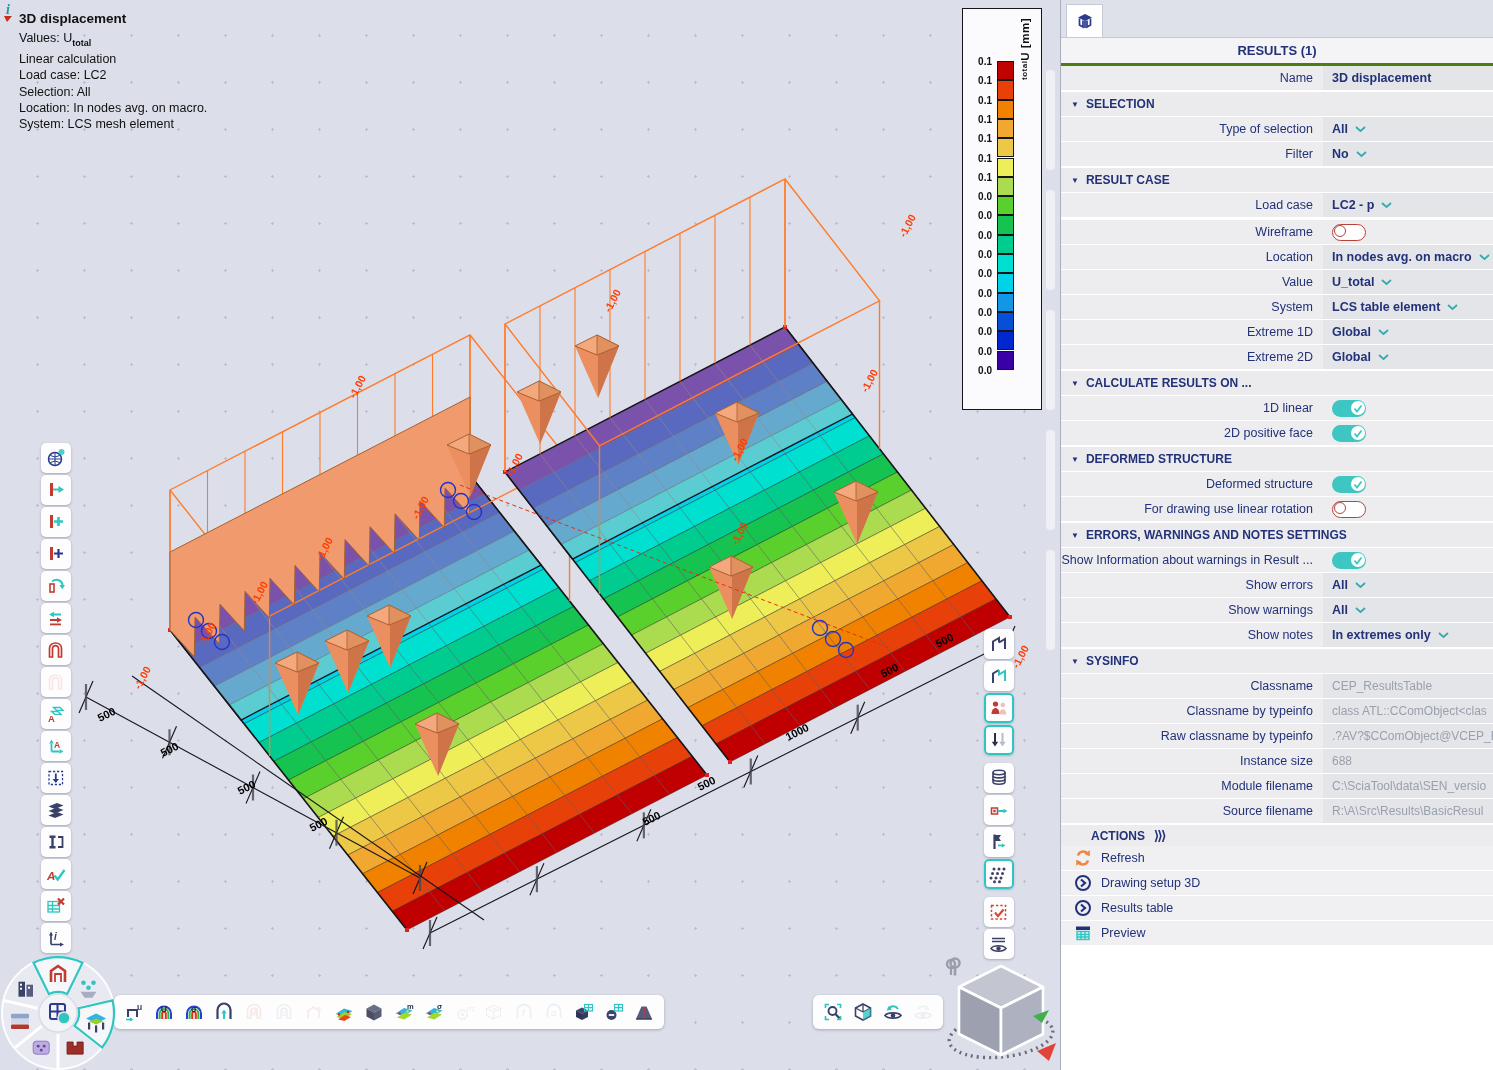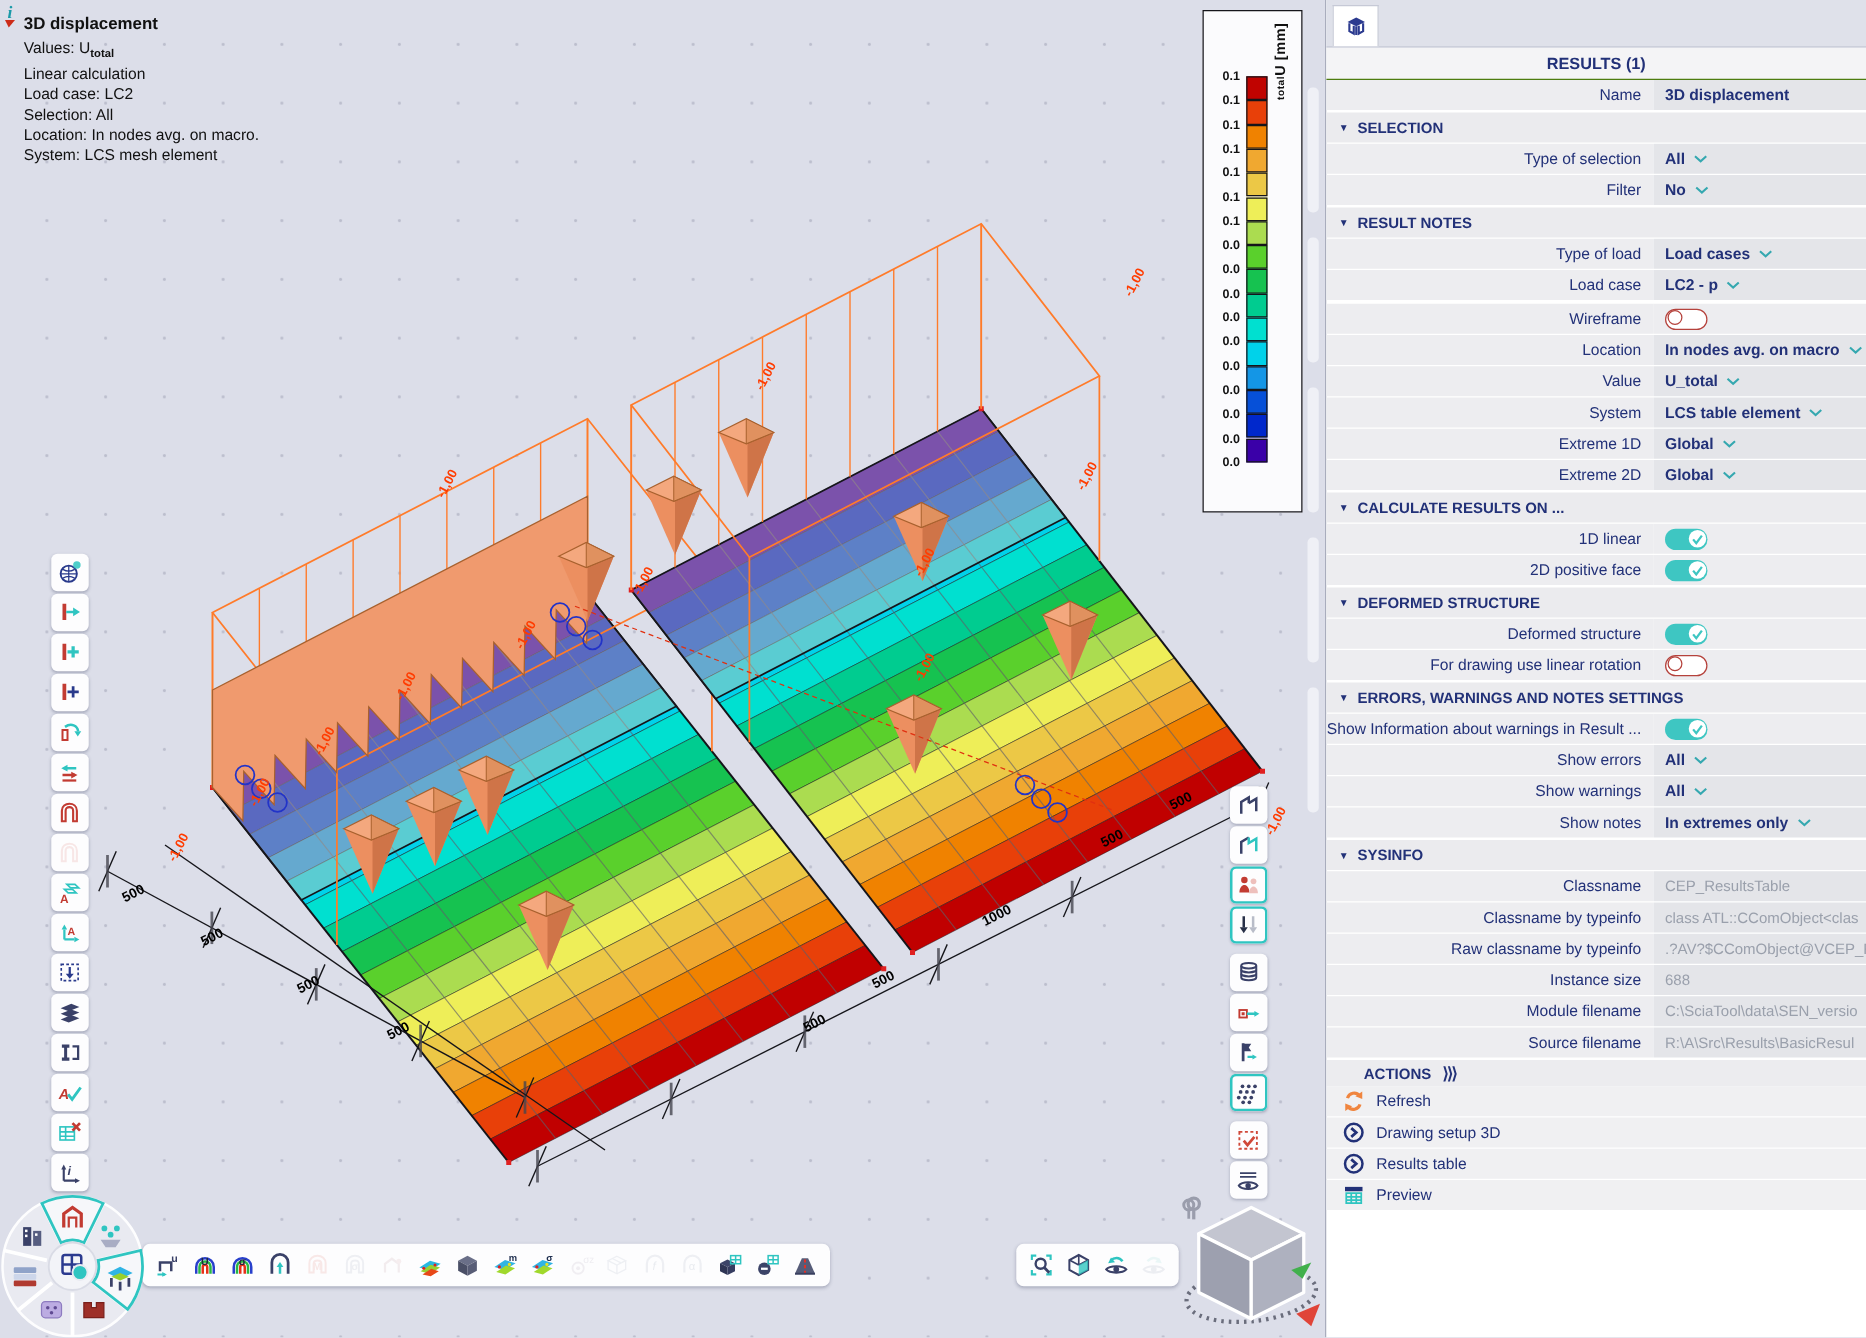--- a/index.html
+++ b/index.html
@@ -35,21 +35,21 @@
   .hbtn{width:30px;height:28px;display:flex;align-items:center;justify-content:center}
   .hbtn.dis svg{opacity:.3}
   .edge-strip{position:absolute;left:1046px;width:9px;border-radius:4px;background:#f2f3f8;opacity:.85}
   
   #panel{position:absolute;right:0;top:0;width:433px;height:1070px;background:#fff;
          border-left:1px solid #a9adbd;box-sizing:border-box;overflow:hidden}
   #tabstrip{height:37px;background:#dfe1ea;border-bottom:1px solid #c6c9d6;position:relative}
   #tab-results{position:absolute;left:5px;top:4px;width:37px;height:33px;background:#fff;
          border:1px solid #c6c9d6;border-bottom:none;display:flex;align-items:center;justify-content:center;box-sizing:border-box}
   #results-header{height:25px;line-height:25px;text-align:center;font-weight:bold;font-size:13px;
-         color:#223178;background:#f4f4f6;border-bottom:1px solid #4d7c0f}
+         color:#223178;background:#f4f4f6;border-bottom:3px solid #4d7c0f}
   .prow{display:flex;height:24px;margin-bottom:1px}
   .prow.gap{margin-top:3px}
   .plabel{flex:1;text-align:right;padding-right:10px;line-height:24px;font-size:12.5px;color:#223178;
           background:#EDEDF0;white-space:nowrap;overflow:hidden}
   .pval{width:170px;background:#E4E5E9;display:flex;align-items:center;padding-left:9px;font-size:12.5px;
         font-weight:bold;color:#223178;gap:7px;white-space:nowrap;overflow:hidden;box-sizing:border-box}
   .pval.plain{background:#EDEDF0}
   .pval.ro{font-weight:normal;color:#9aa0ac;font-size:12px}
   .psec{height:24px;display:flex;align-items:center;gap:7px;padding-left:10px;background:#EBEBEE;
         margin:2px 0 1px;color:#223178;font-weight:bold;font-size:12px;white-space:nowrap;overflow:hidden}
@@ -817,30 +817,21 @@
         <div class="plabel">Filter</div>
         <div class="pval">
           <span>No</span>
           <svg width="11" height="7" viewBox="0 0 11 7">
             <path d="M1 1l4.5 4L10 1" fill="none" stroke="#35a8b0" stroke-width="1.7"></path>
           </svg>
         </div>
       </div>
       <div class="psec">
         <span class="tri">▼</span>
-        <span>RESULT NOTES</span>
-      </div>
-      <div class="prow">
-        <div class="plabel">Type of load</div>
-        <div class="pval">
-          <span>Load cases</span>
-          <svg width="11" height="7" viewBox="0 0 11 7">
-            <path d="M1 1l4.5 4L10 1" fill="none" stroke="#35a8b0" stroke-width="1.7"></path>
-          </svg>
-        </div>
+        <span>RESULT CASE</span>
       </div>
       <div class="prow">
         <div class="plabel">Load case</div>
         <div class="pval">
           <span>LC2 - p</span>
           <svg width="11" height="7" viewBox="0 0 11 7">
             <path d="M1 1l4.5 4L10 1" fill="none" stroke="#35a8b0" stroke-width="1.7"></path>
           </svg>
         </div>
       </div>

